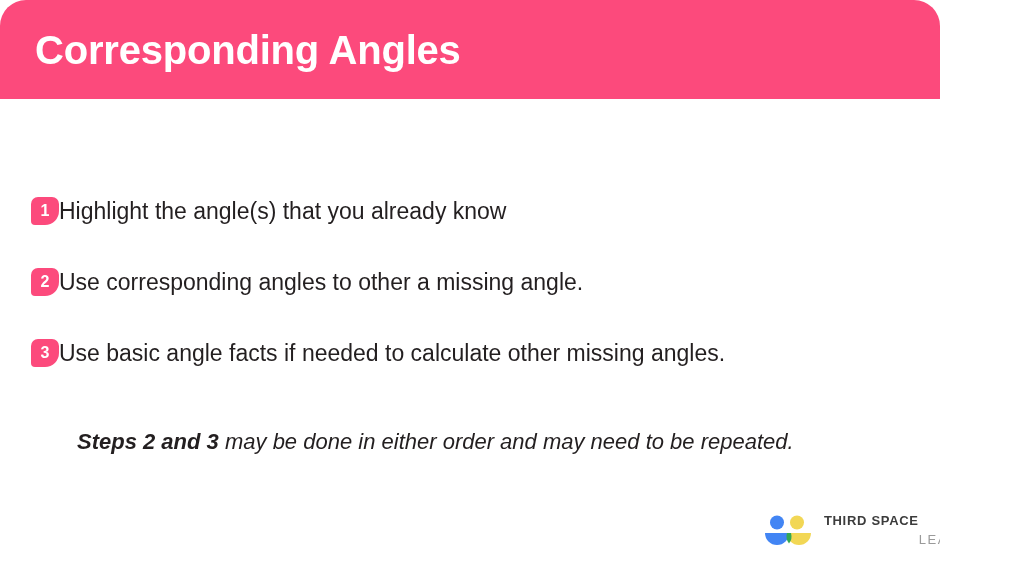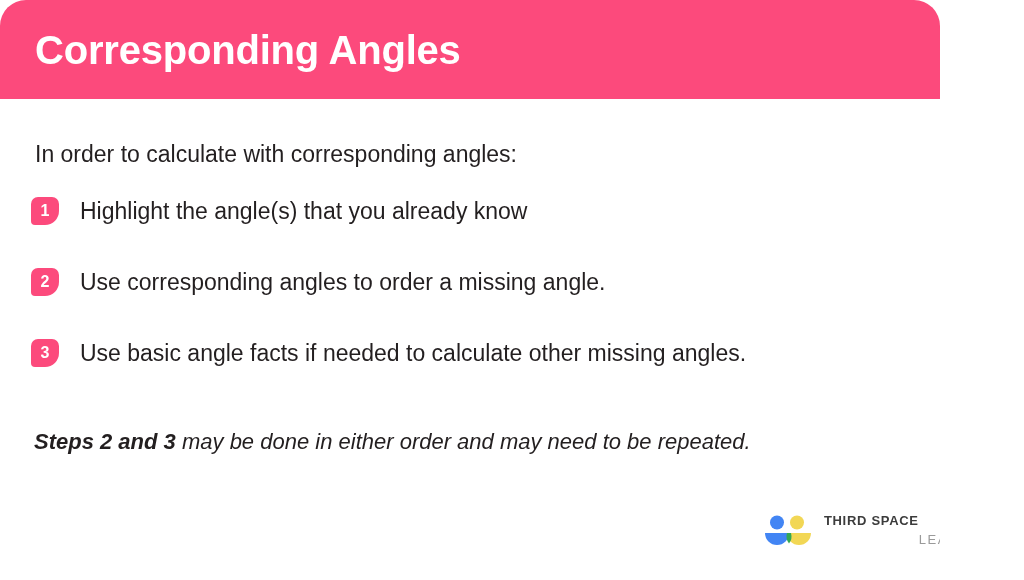--- a/index.html
+++ b/index.html
@@ -84,40 +84,39 @@
     border-radius: 7px 7px 14px 4px;
     color: #ffffff;
     font-size: 16px;
     font-weight: bold;
     display: flex;
     align-items: center;
     justify-content: center;
     line-height: 1;
   }
   .step-text {
-    margin-left: 21px;
     font-size: 23px;
     color: #231f20;
     line-height: 28px;
     white-space: nowrap;
   }
 
   .notes {
     position: absolute;
     left: 34px;
     top: 323px;
     font-size: 22px;
     color: #231f20;
     font-style: italic;
     line-height: 40px;
   }
   .notes .lead {
     font-weight: bold;
   }
-  .note-line { white-space: nowrap; }
+  .note-line { white-space: nowrap; margin-left: 43px; }
 
   
   .logo {
     position: absolute;
     right: 26px;
     bottom: 34px;
     display: flex;
     align-items: center;
   }
   .logo-mark {
@@ -148,32 +147,31 @@
 <body>
 
 <div class="card">
 
   <div class="header">
     <div class="header-title">Corresponding Angles</div>
   </div>
 
   <div class="body">
 
-    <div class="intro">In order to calculate with corresponding angles:</div>
 
     <div class="steps">
 
       <div class="step">
         <div class="step-badge">1</div>
         <div class="step-text">Highlight the angle(s) that you already know</div>
       </div>
 
       <div class="step">
         <div class="step-badge">2</div>
-        <div class="step-text">Use corresponding angles to order a missing angle.</div>
+        <div class="step-text">Use corresponding angles to other a missing angle.</div>
       </div>
 
       <div class="step">
         <div class="step-badge">3</div>
         <div class="step-text">Use basic angle facts if needed to calculate other missing angles.</div>
       </div>
 
     </div>
 
     <div class="notes">

